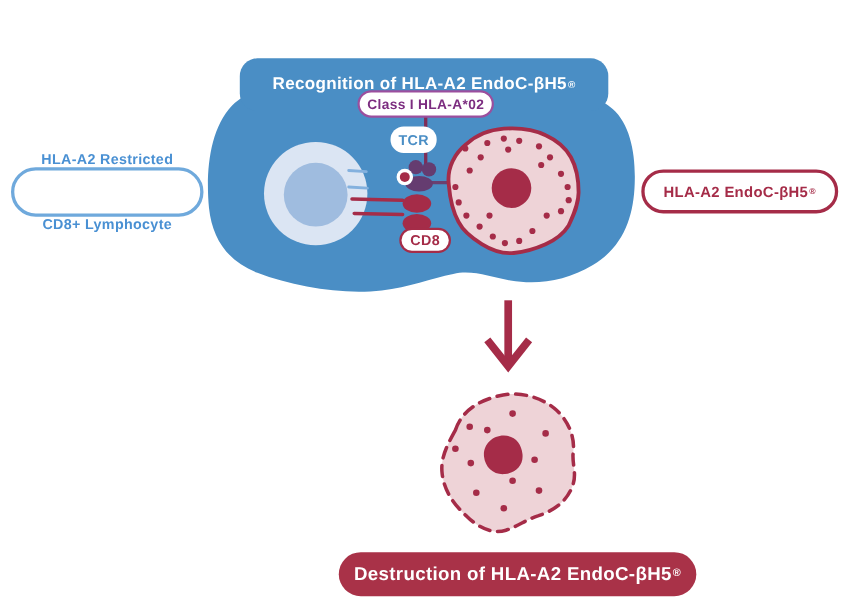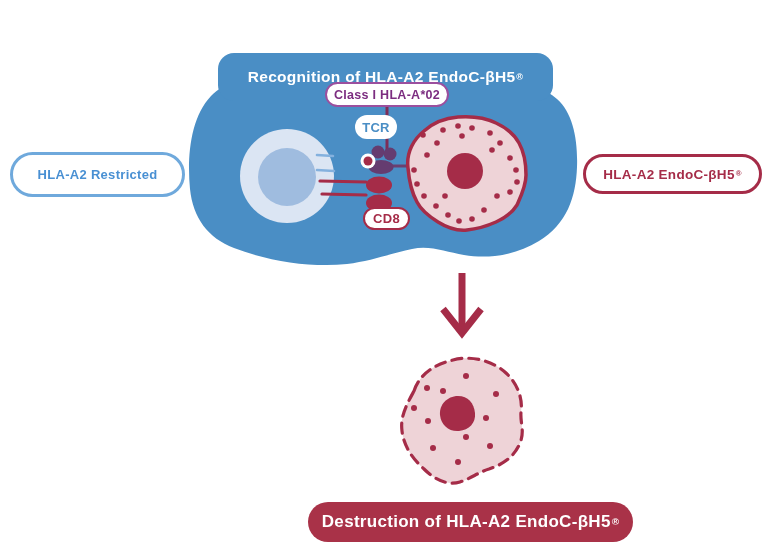--- a/index.html
+++ b/index.html
@@ -191,20 +191,21 @@
     </g>
   </svg>
 
   <div class="pill banner-top">
     <span>Recognition of HLA-A2 EndoC-βH5</span>
       <sup>®</sup>
   </div>
 
   <div class="pill label-left">
     <span>HLA-A2 Restricted</span>
+    <span>CD8+ Lymphocyte</span>
   </div>
 
   <div class="pill label-right">
     <span>HLA-A2 EndoC-βH5</span>
       <sup>®</sup>
   </div>
 
   <div class="pill label-mhc">
     <span>Class I HLA-A*02</span>
   </div>

